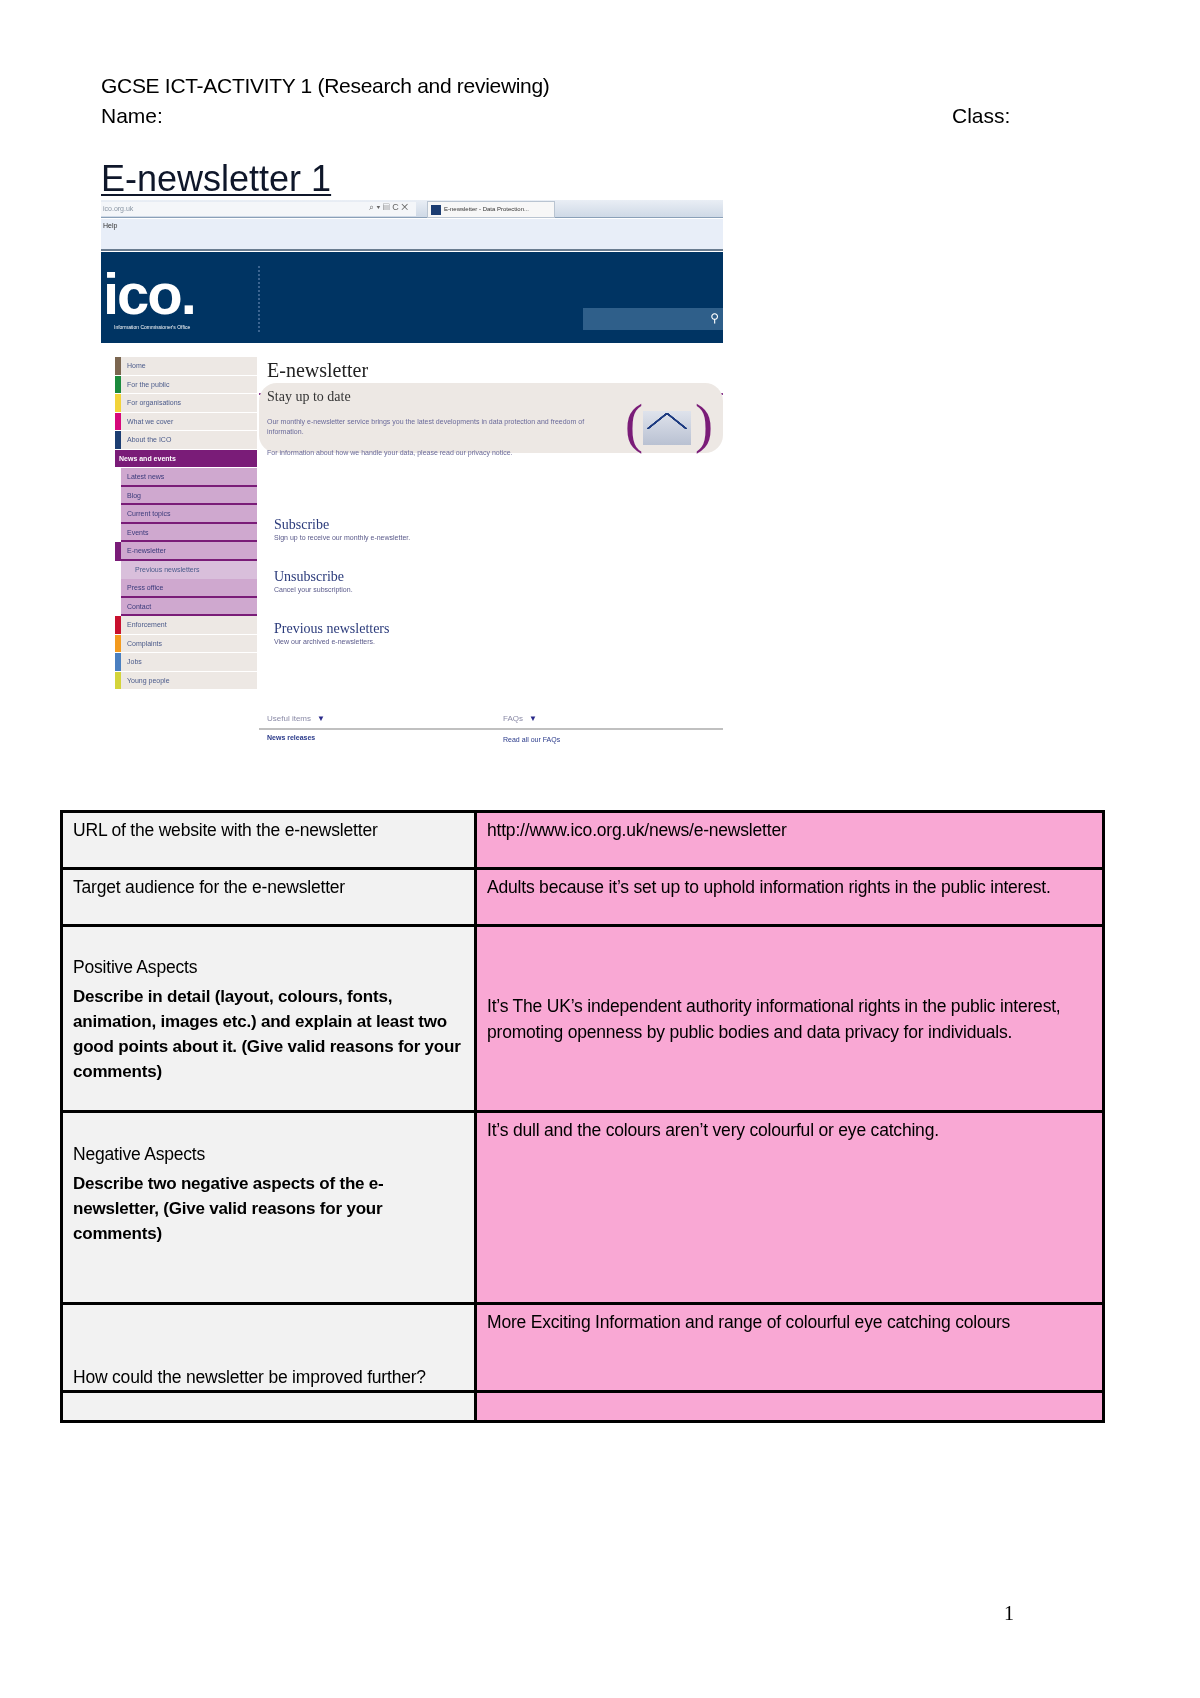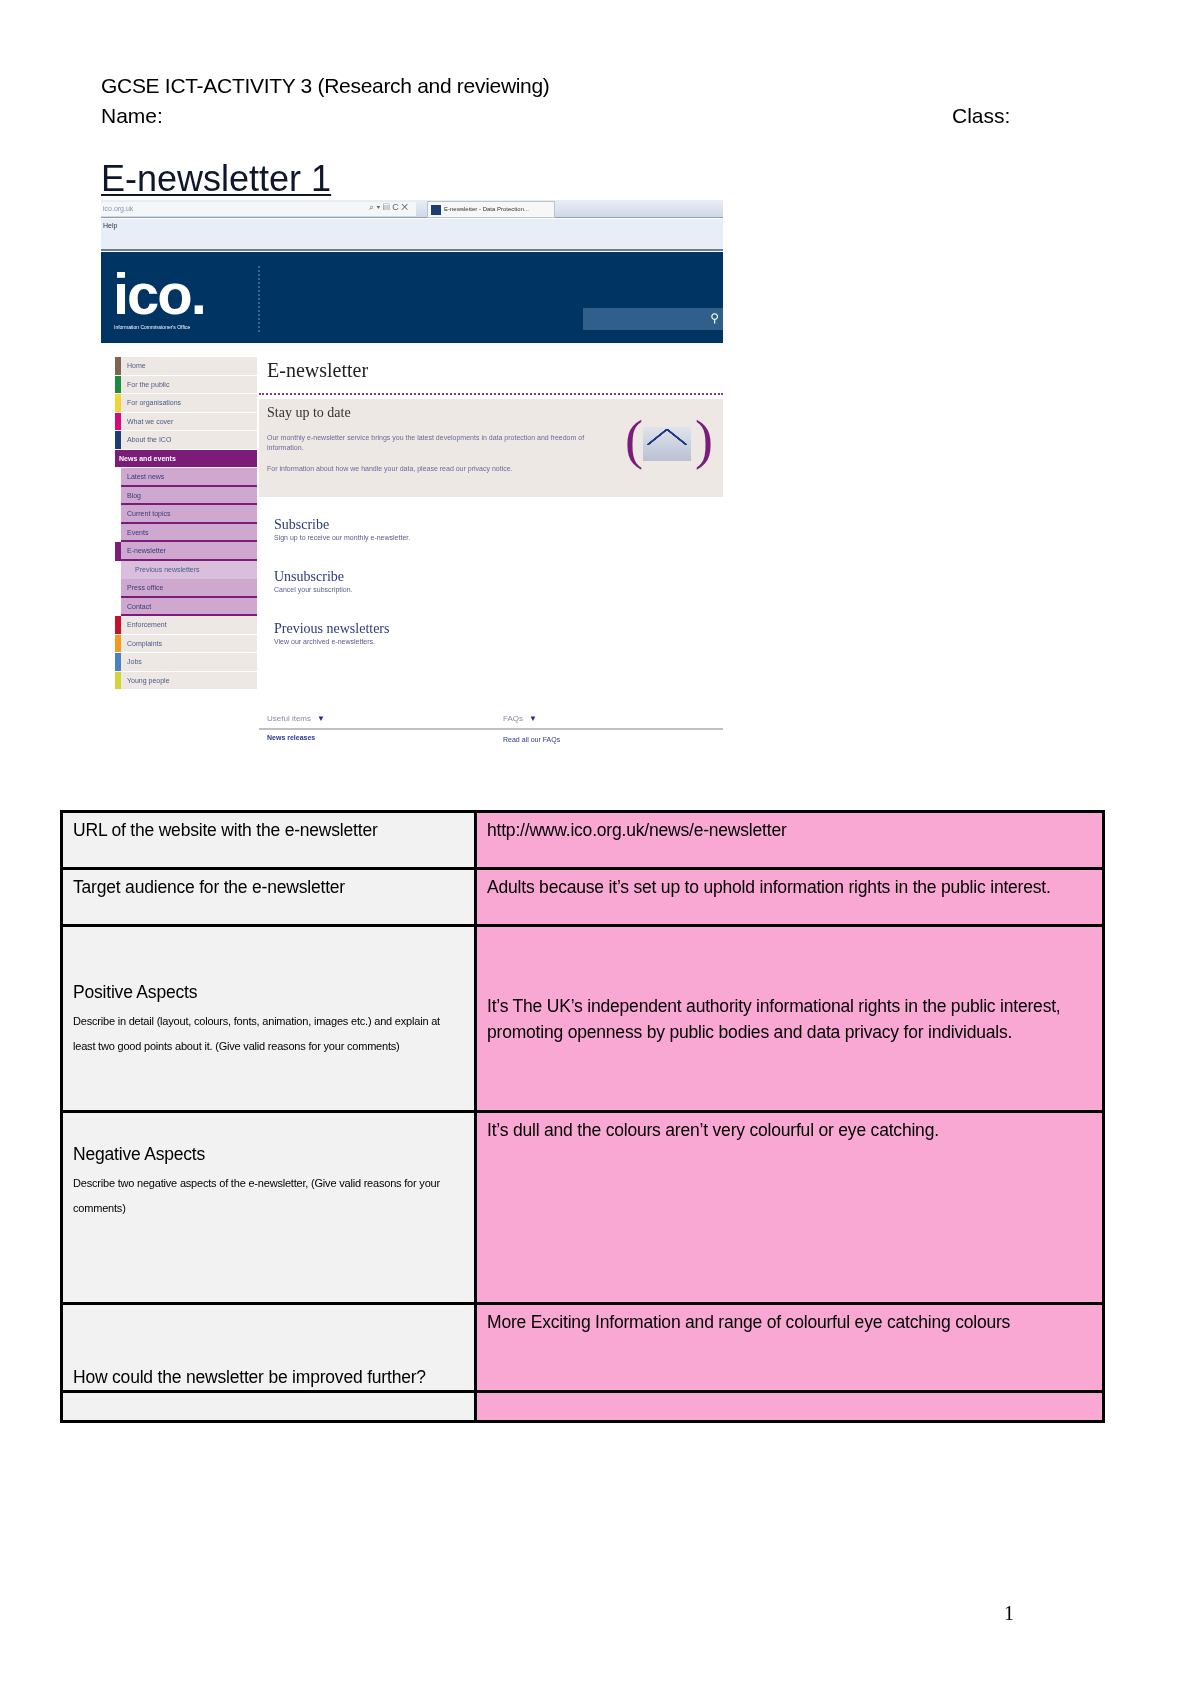--- a/index.html
+++ b/index.html
@@ -13,39 +13,39 @@
 
   
   .shot { position: absolute; left: 101px; top: 200px; width: 622px; height: 548px; background: #fff; overflow: hidden; }
   .browser-bar { position: absolute; left: 0; top: 0; width: 622px; height: 18px; background: linear-gradient(#e9eef5, #cfd9e6); border-bottom: 1px solid #8aa0b8; }
   .addr { position: absolute; left: 0; top: 2px; width: 315px; height: 14px; background: #f4f6f9; font-size: 7px; color: #8a96a4; padding: 3px 2px; }
   .addr-icons { position: absolute; left: 268px; top: 2px; font-size: 9px; color: #666; }
   .tab { position: absolute; left: 326px; top: 1px; width: 128px; height: 17px; background: #f7f7f7; border: 1px solid #b9c4d1; font-size: 6px; color: #333; padding: 4px 3px 0 16px; white-space: nowrap; overflow: hidden; }
   .tab-fav { position: absolute; left: 3px; top: 3px; width: 10px; height: 10px; background: #1c3d72; }
   .menu-bar { position: absolute; left: 0; top: 19px; width: 622px; height: 32px; background: #e8eef8; font-size: 7px; color: #333; padding: 3px 2px; border-bottom: 2px solid #6a7c90; }
   .ico-header { position: absolute; left: 0; top: 52px; width: 622px; height: 91px; background: #003463; }
-  .ico-logo { position: absolute; left: 12px; top: 8px; font-family: "Liberation Sans", sans-serif; font-weight: bold; font-size: 58px; color: #fff; letter-spacing: -2px; }
+  .ico-logo { position: absolute; left: 2px; top: 8px; font-family: "Liberation Sans", sans-serif; font-weight: bold; font-size: 58px; color: #fff; letter-spacing: -2px; }
   .ico-sub { position: absolute; left: 13px; top: 72px; font-size: 5px; color: #fff; }
   .ico-divider { position: absolute; left: 157px; top: 14px; width: 0; height: 66px; border-left: 2px dotted #3c6591; }
   .ico-tagline { position: absolute; left: 168px; top: 36px; width: 300px; font-family: "Liberation Serif", serif; font-size: 10.5px; line-height: 13px; color: #fff; }
   .ico-tagline .hl { color: #3ab8d9; }
   .ico-search { position: absolute; left: 482px; top: 56px; width: 140px; height: 22px; background: #2f5f8a; }
   .ico-search-icon { position: absolute; right: 4px; top: 3px; font-size: 12px; color: #fff; }
 
   .ico-nav { position: absolute; left: 14px; top: 157px; width: 142px; }
   .nav-item { position: relative; height: 18.5px; font-size: 7px; padding: 5px 0 0 12px; color: #4a5a8a; background: #ede8e4; border-bottom: 1px solid #fff; white-space: nowrap; }
   .nav-item .bar { position: absolute; left: 0; top: 0; width: 6px; height: 100%; }
   .nav-item.active { background: #7a1c78; color: #fff; font-weight: bold; padding-left: 4px; }
   .nav-item.sub { background: #cfa8cf; color: #3a3a7a; margin-left: 6px; padding-left: 6px; border-bottom: 2px solid #7a1c78; }
   .nav-item.subsub { background: #d9bfdb; margin-left: 6px; padding-left: 14px; border-bottom: none; }
 
   .ico-main { position: absolute; left: 158px; top: 157px; width: 464px; }
   .page-h { position: absolute; left: 8px; top: 2px; font-family: "Liberation Serif", serif; font-size: 20px; color: #222; }
   .dotrule { position: absolute; left: 0; top: 36px; width: 464px; border-top: 2px dotted #8b3a8f; }
-  .stay-box { position: absolute; left: 0; top: 42px; width: 464px; height: 98px; background: #ede8e4; }
+  .stay-box { position: absolute; left: 0; top: 26px; width: 464px; height: 70px; background: #ede8e4; border-radius: 18px; }
   .stay-h { position: absolute; left: 8px; top: 6px; font-family: "Liberation Serif", serif; font-size: 14px; color: #333; }
   .stay-p1 { position: absolute; left: 8px; top: 34px; width: 330px; font-size: 7px; line-height: 10px; color: #6a6a9a; }
   .stay-p2 { position: absolute; left: 8px; top: 66px; width: 340px; font-size: 7px; color: #6a6a9a; }
   .env { position: absolute; left: 364px; top: 14px; width: 90px; height: 60px; }
   .paren { position: absolute; top: 0; font-family: "Liberation Serif", serif; font-size: 54px; color: #7a1c78; line-height: 54px; }
   .envelope { position: absolute; left: 20px; top: 14px; width: 48px; height: 34px; background: linear-gradient(#dfe3ec, #b9c1d2); }
   .envelope::after { content: ""; position: absolute; left: 4px; top: 2px; width: 40px; height: 16px; border-bottom: 4px solid #1c3a80; border-left: 0; transform: skewY(0deg); background:
       linear-gradient(to bottom right, transparent 46%, #1c3a80 48%, #1c3a80 54%, transparent 56%) left/50% 100% no-repeat,
       linear-gradient(to bottom left, transparent 46%, #1c3a80 48%, #1c3a80 54%, transparent 56%) right/50% 100% no-repeat; border-bottom: none; }
 
@@ -56,27 +56,27 @@
   .foot-h .tri { color: #2a2a8a; font-size: 8px; margin-left: 6px; }
   .foot-line { position: absolute; left: 0; top: 512px; width: 464px; border-top: 2px solid #c0c0c0; }
   .foot-link { position: absolute; top: 518px; font-size: 7px; color: #2a3a8a; font-weight: bold; }
 
   
   .review-table { position: absolute; left: 60px; top: 810px; width: 1045px; border-collapse: collapse; }
   .review-table td { border: 3px solid #000; vertical-align: top; font-size: 17.5px; line-height: 26px; padding: 4px 10px; letter-spacing: -0.2px; }
   .review-table td.q { width: 414px; background: #f2f2f2; }
   .review-table td.a { background: #f9a8d4; }
   .review-table td.mid { vertical-align: middle; }
-  .review-table .strong { font-weight: normal; font-size: 11px; line-height: 25px; display: block; margin-top: 4px; }
+  .review-table .strong { font-weight: bold; font-size: 17px; line-height: 25px; display: block; margin-top: 4px; }
   .page-num { position: absolute; left: 1004px; top: 1602px; font-family: "Liberation Serif", serif; font-size: 20px; }
 </style>
 </head>
 <body>
 
-<div class="doc-title">GCSE ICT-ACTIVITY 3 (Research and reviewing)</div>
+<div class="doc-title">GCSE ICT-ACTIVITY 1 (Research and reviewing)</div>
 <div class="name-label">Name:</div>
 <div class="class-label">Class:</div>
 <div class="section-heading">E-newsletter 1</div>
 
 <div class="shot">
   <div class="browser-bar">
     <div class="addr">ico.org.uk</div>
     <div class="addr-icons">⌕ ▾ ▤ C ✕</div>
     <div class="tab">
       <span class="tab-fav"></span>

